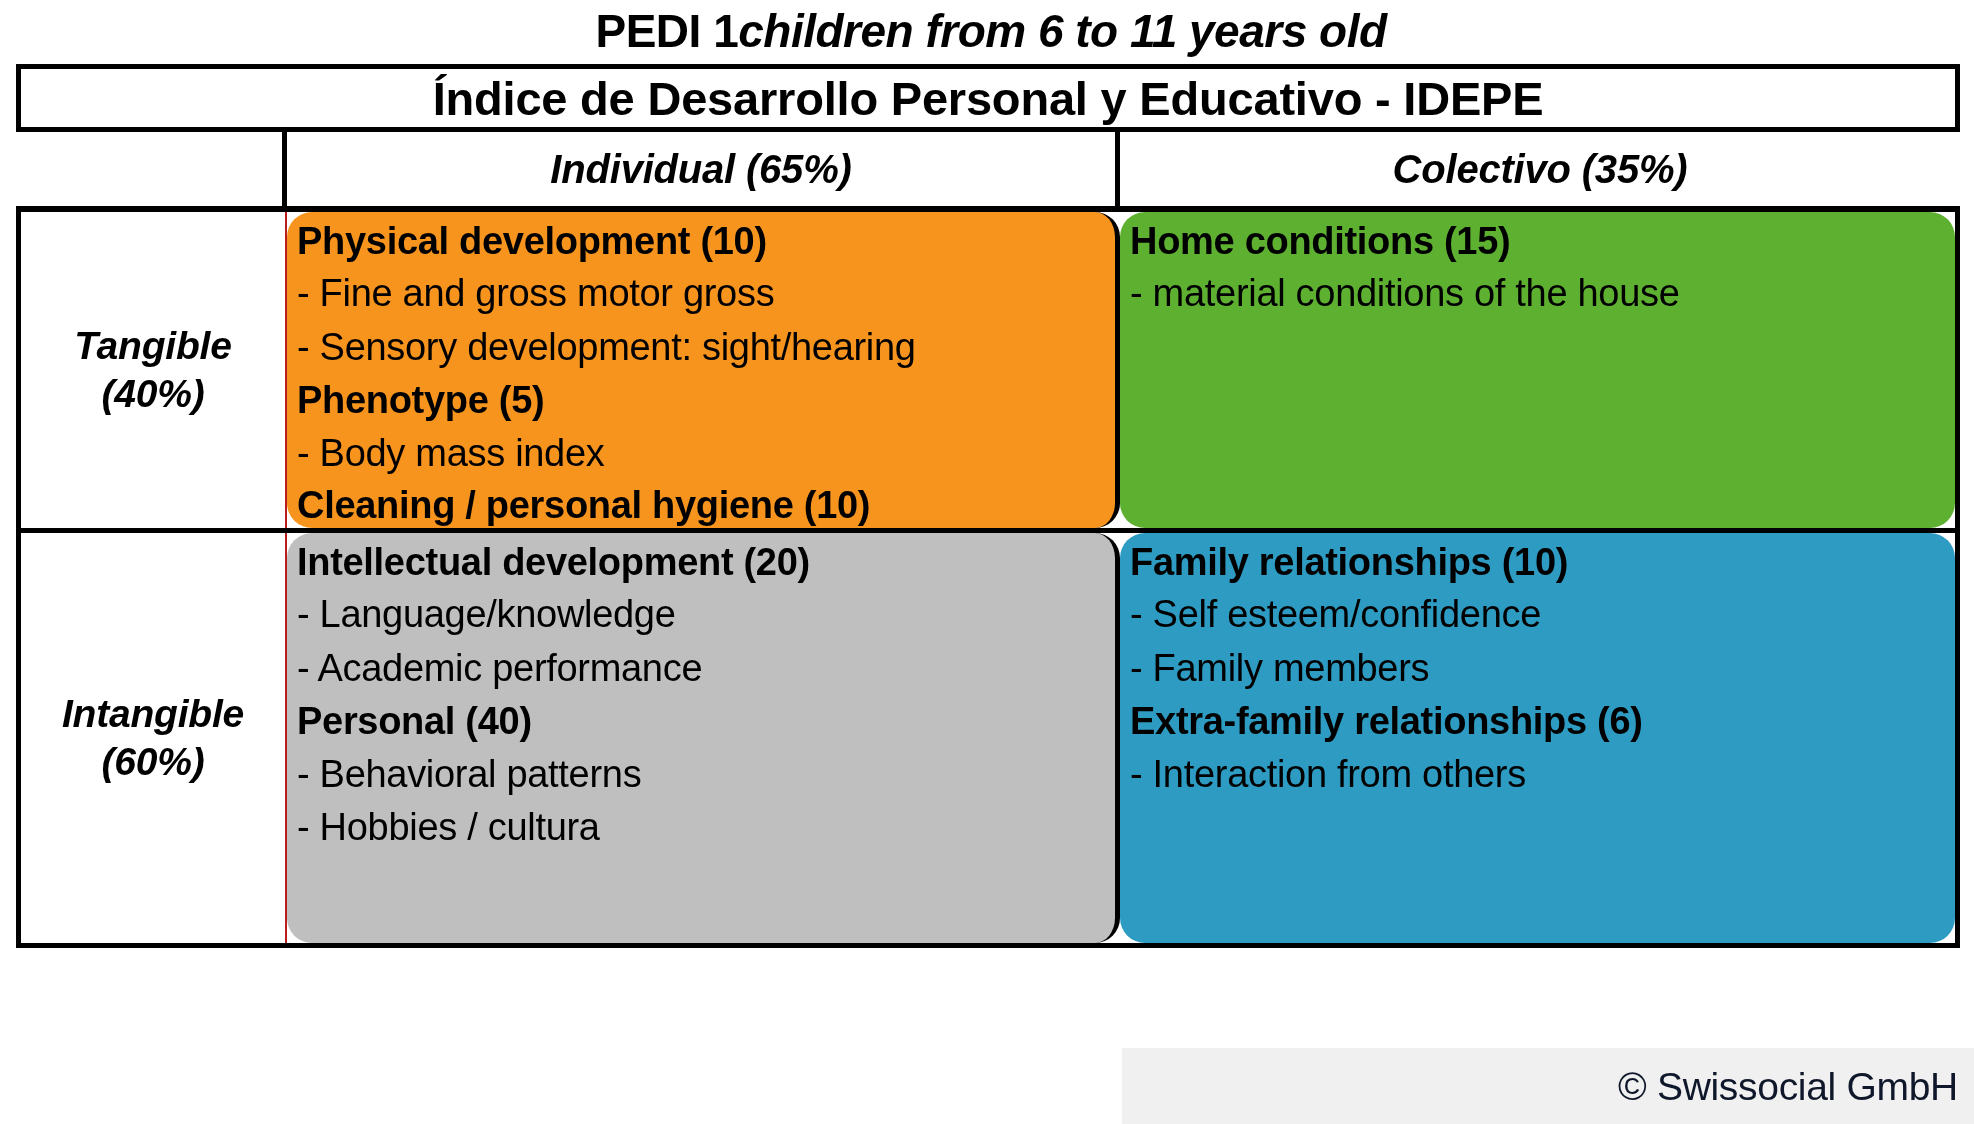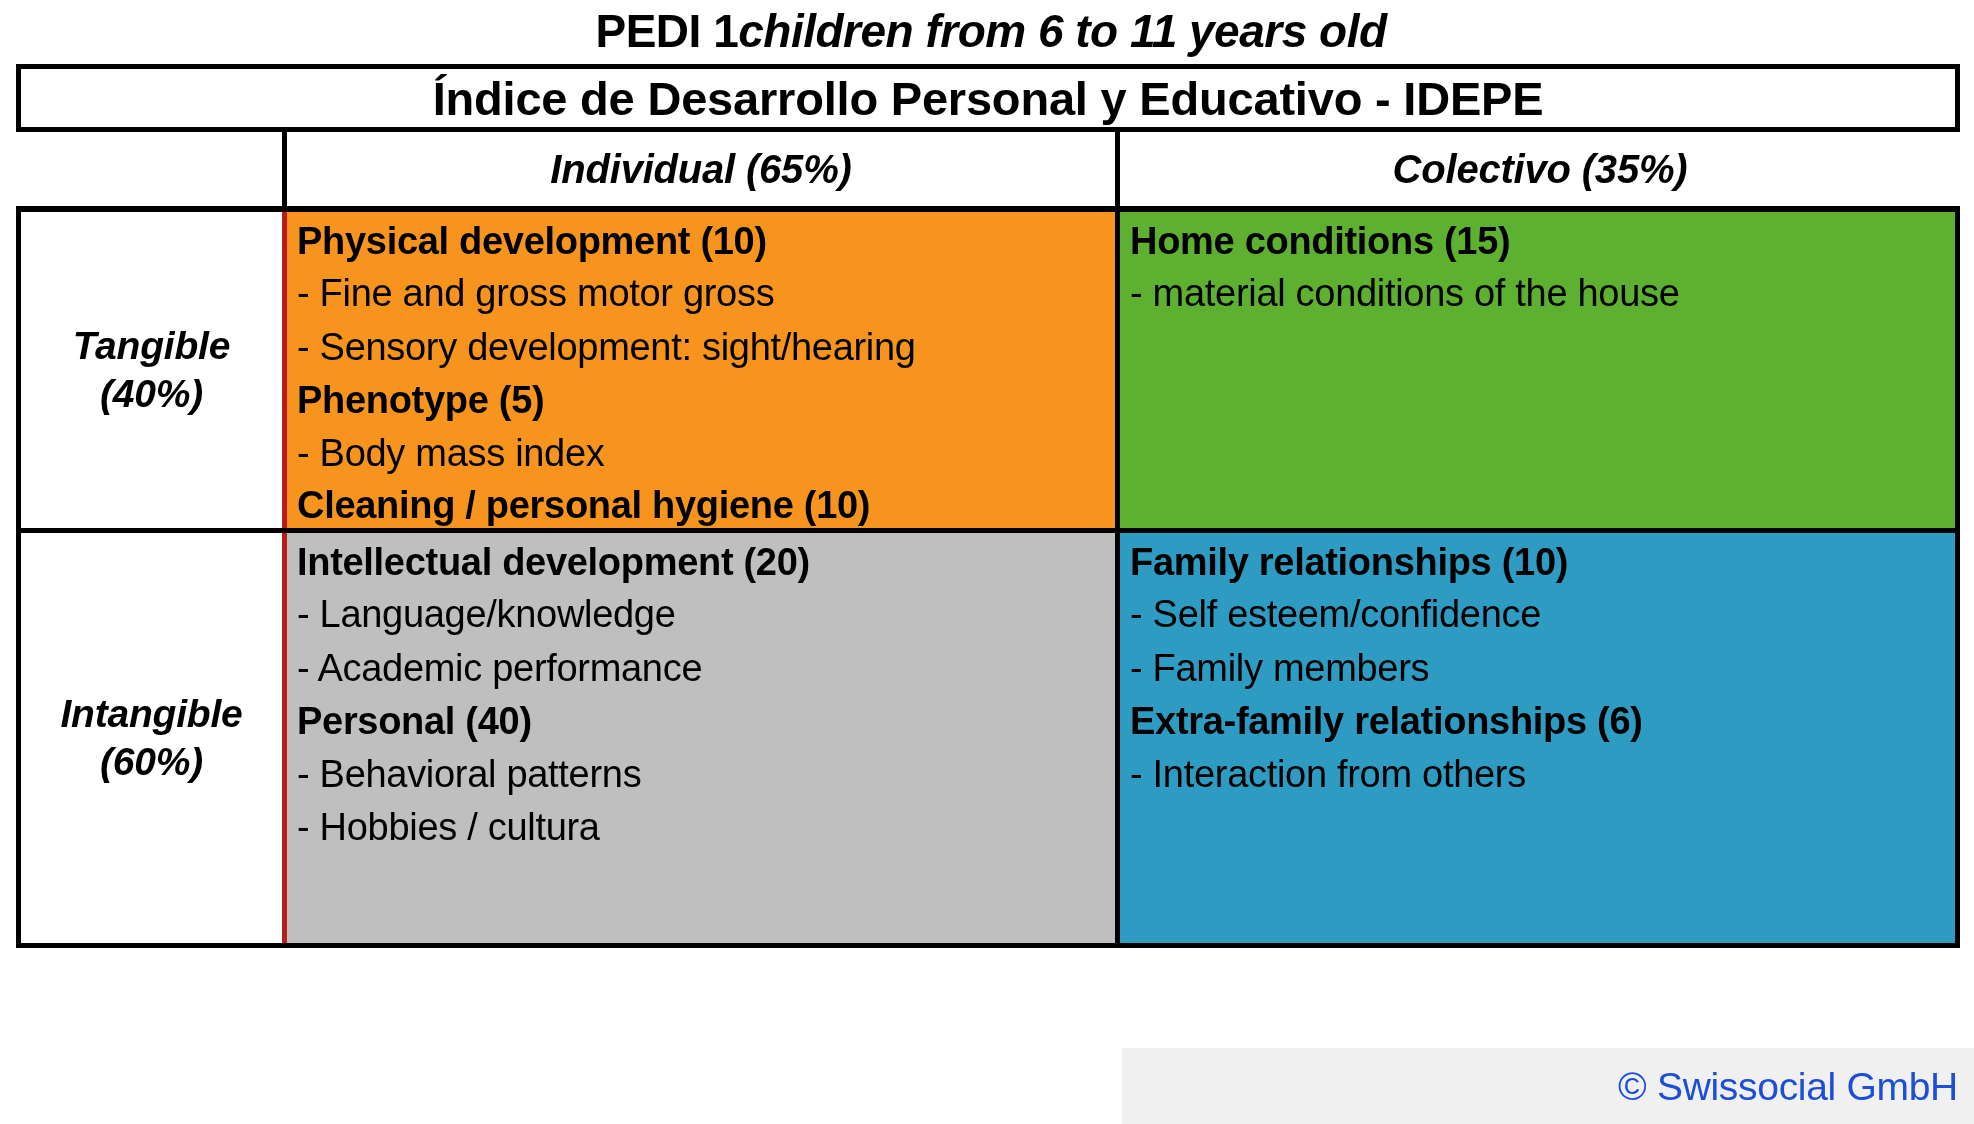--- a/index.html
+++ b/index.html
@@ -123,38 +123,39 @@
     border-bottom: 5px solid #000000;
   }
   .body-row.row-intangible {
     height: 410px;
   }
 
   .row-label {
     width: 266px;
     flex: 0 0 266px;
     box-sizing: border-box;
-    border-right: 5px solid #b91c1c;
+    border-right: 2px solid #b91c1c;
     background: #ffffff;
     display: flex;
     flex-direction: column;
     align-items: center;
     justify-content: center;
     font-size: 39px;
     font-weight: bold;
     font-style: italic;
     line-height: 1.22;
     letter-spacing: -0.2px;
     text-align: center;
   }
 
   .cell {
     box-sizing: border-box;
     padding: 4px 9px 0 10px;
     overflow: hidden;
+    border-radius: 25px;
   }
   .cell-individual {
     width: 833px;
     flex: 0 0 833px;
     border-right: 5px solid #000000;
   }
   .cell-colectivo {
     width: 835px;
     flex: 1 1 auto;
   }
@@ -191,21 +192,21 @@
     display: flex;
     align-items: center;
     justify-content: flex-end;
     padding-right: 16px;
   }
   .footer-text {
     font-size: 39px;
     letter-spacing: -0.3px;
     line-height: 1;
     white-space: nowrap;
-    color: #1d4ed8;
+    color: #0f172a;
   }
 </style>
 </head>
 <body>
 
 <div class="top-header">
   <div class="top-left-title">PEDI 1</div>
   <div class="top-right-title">children from 6 to 11 years old</div>
 </div>
 

